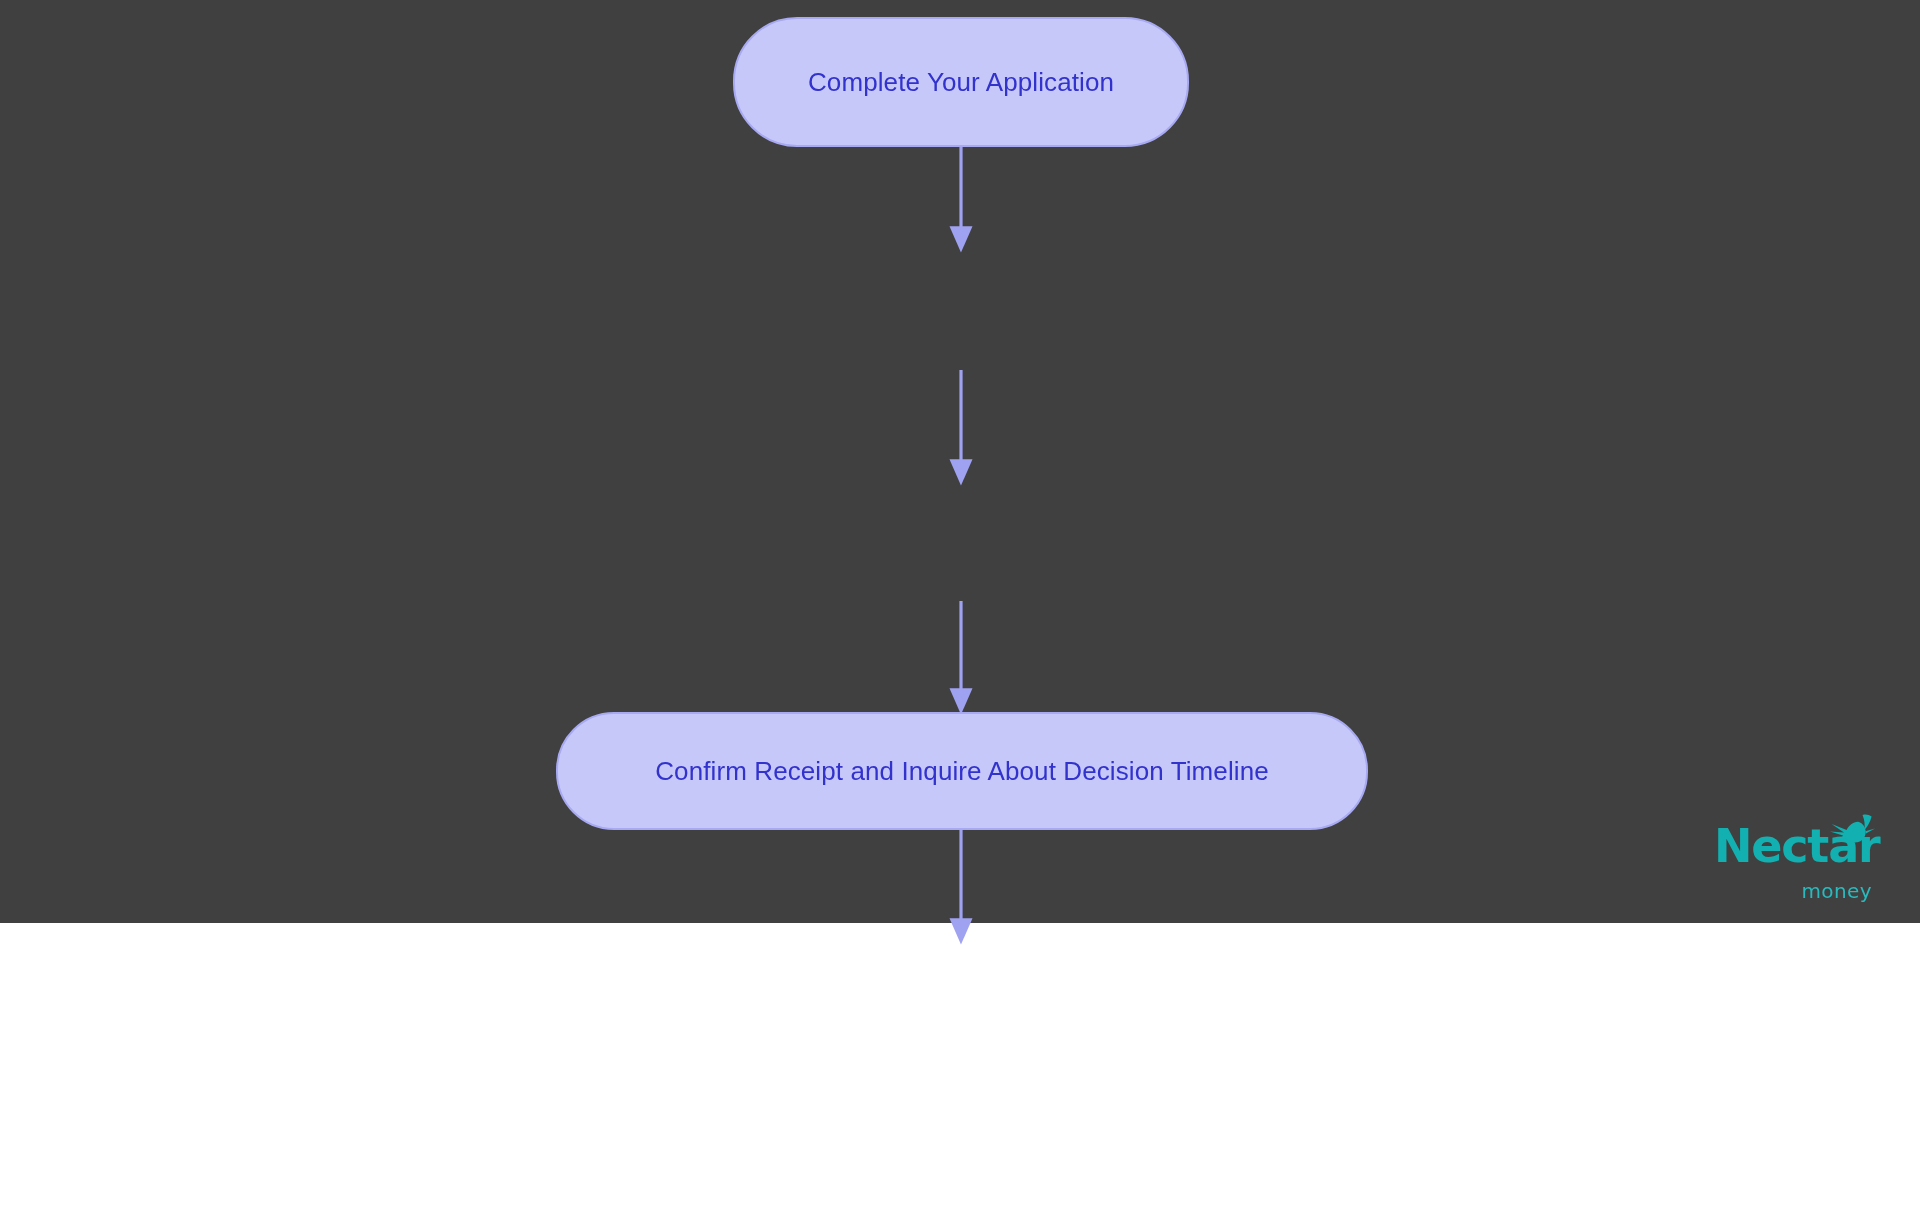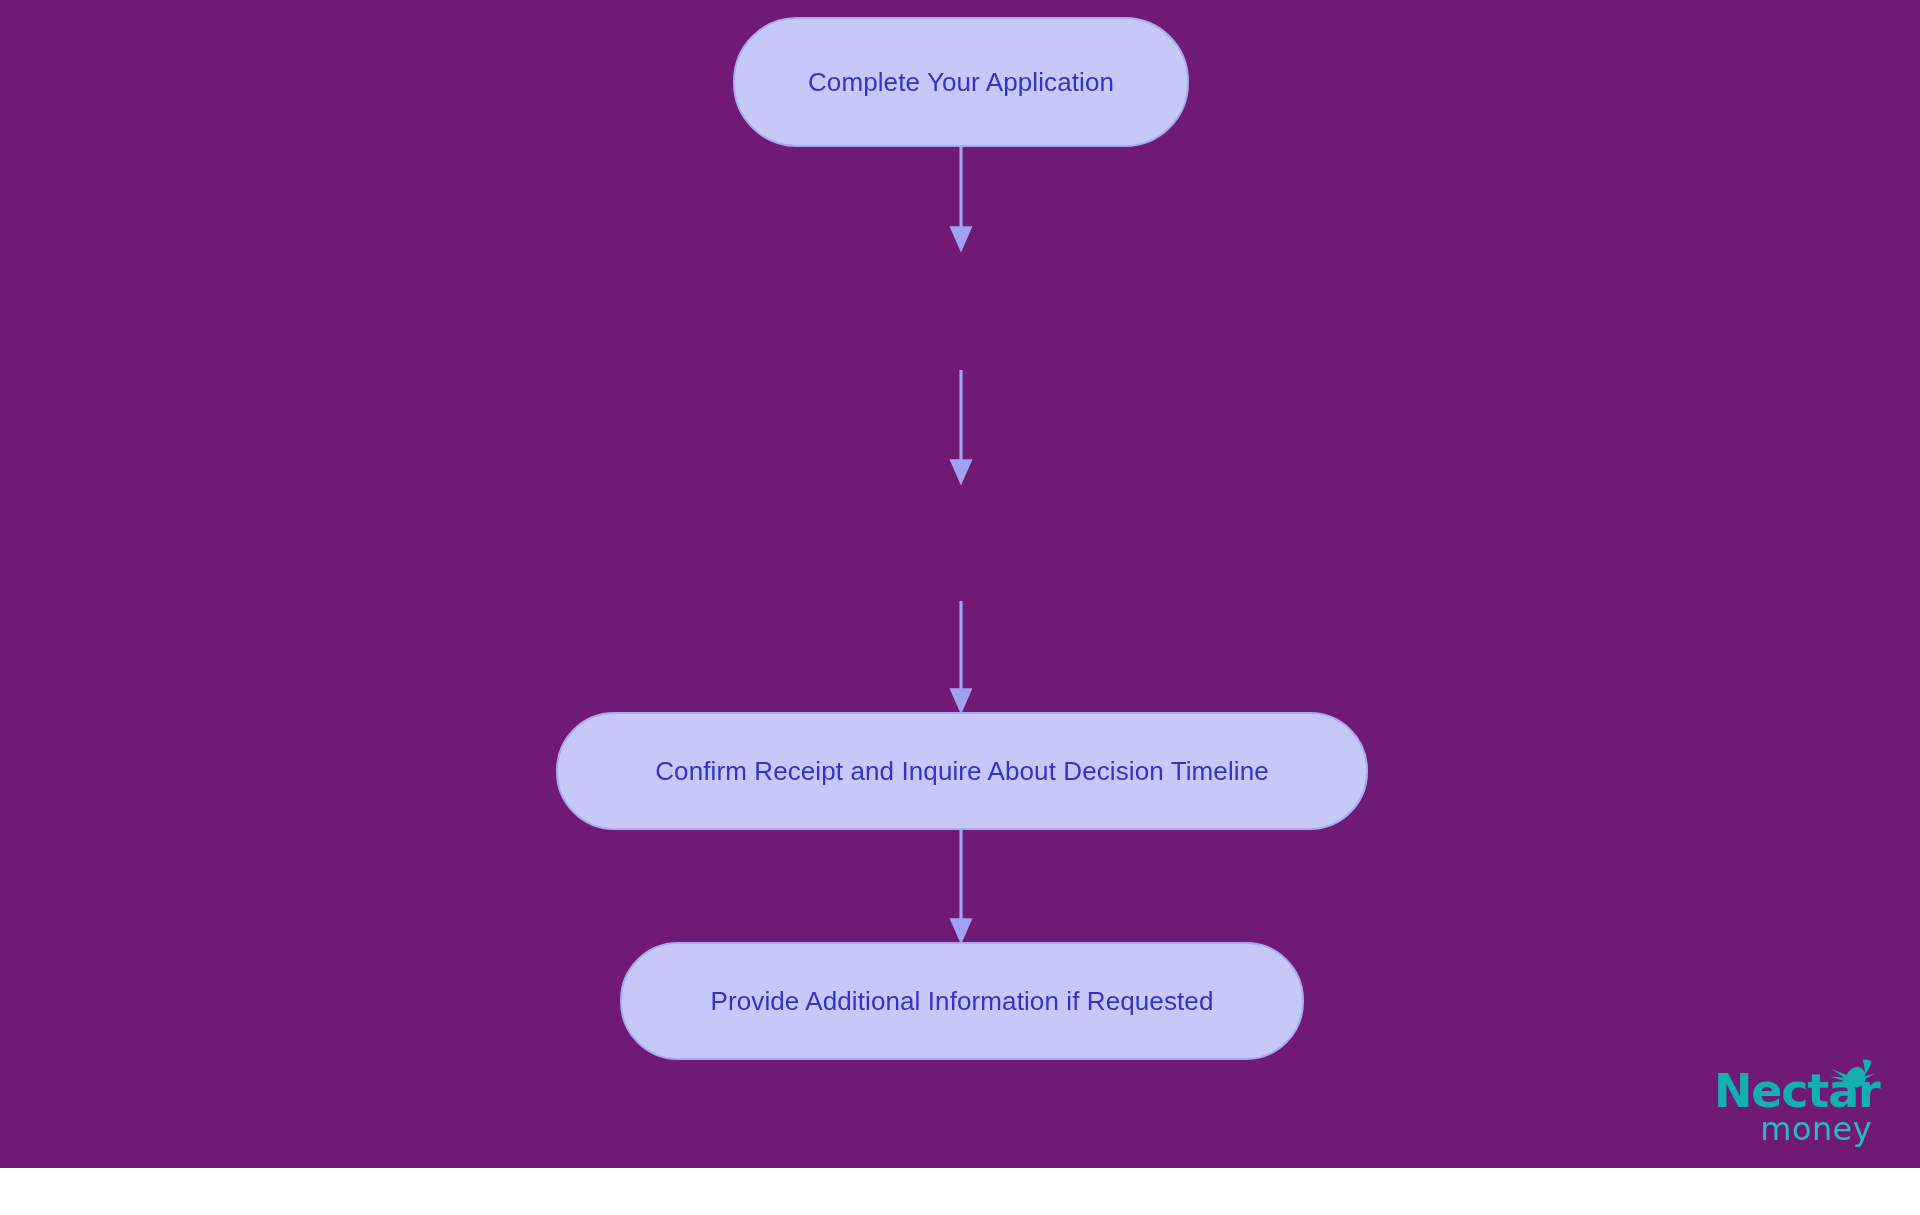--- a/index.html
+++ b/index.html
@@ -9,22 +9,22 @@
   }
   body {
     width: 1920px;
     height: 1215px;
     font-family: "Liberation Sans", "DejaVu Sans", sans-serif;
     overflow: hidden;
   }
   #canvas {
     position: relative;
     width: 1920px;
-    height: 1168px;
-    background: #701a75;
+    height: 923px;
+    background: #404040;
   }
 
   
   .node {
     position: absolute;
     box-sizing: border-box;
     background: #c7c8fa;
     border: 2px solid #a7a9f2;
     border-radius: 62px;
     display: flex;
@@ -82,21 +82,21 @@
     right: 2px;
     top: 0px;
     width: 58px;
     height: 44px;
   }
   #logo-sub {
     position: absolute;
     right: 6px;
     bottom: 2px;
     color: #2ab9bd;
-    font-size: 32px;
+    font-size: 20px;
     font-weight: 400;
     letter-spacing: 0.4px;
     font-family: "DejaVu Sans", sans-serif;
   }
 </style>
 </head>
 <body>
 
 <div id="canvas">
 
@@ -124,23 +124,20 @@
   <div class="node" id="node-1">
     <span class="node-label">Complete Your Application</span>
   </div>
 
 
 
   <div class="node" id="node-4">
     <span class="node-label">Confirm Receipt and Inquire About Decision Timeline</span>
   </div>
 
-  <div class="node" id="node-5">
-    <span class="node-label">Provide Additional Information if Requested</span>
-  </div>
 
   <div id="logo">
     <span id="logo-wordmark">Nectar</span>
 
     <svg id="logo-bird" viewBox="0 0 58 44" aria-hidden="true">
 
       <path d="M44.5 2.0 C46.6 6.8 47.2 12.0 46.3 17.2 C49.6 13.6 52.2 9.0 53.6 3.6 C51.0 1.6 47.8 1.0 44.5 2.0 Z" fill="#12b0b0"></path>
 
       <path d="M41.0 9.0 C44.6 10.4 47.0 13.6 47.6 17.6 C48.0 20.6 47.2 23.4 45.5 25.6
                C44.0 27.6 41.8 28.9 39.4 29.3 C37.2 29.7 35.0 29.3 33.1 28.2

